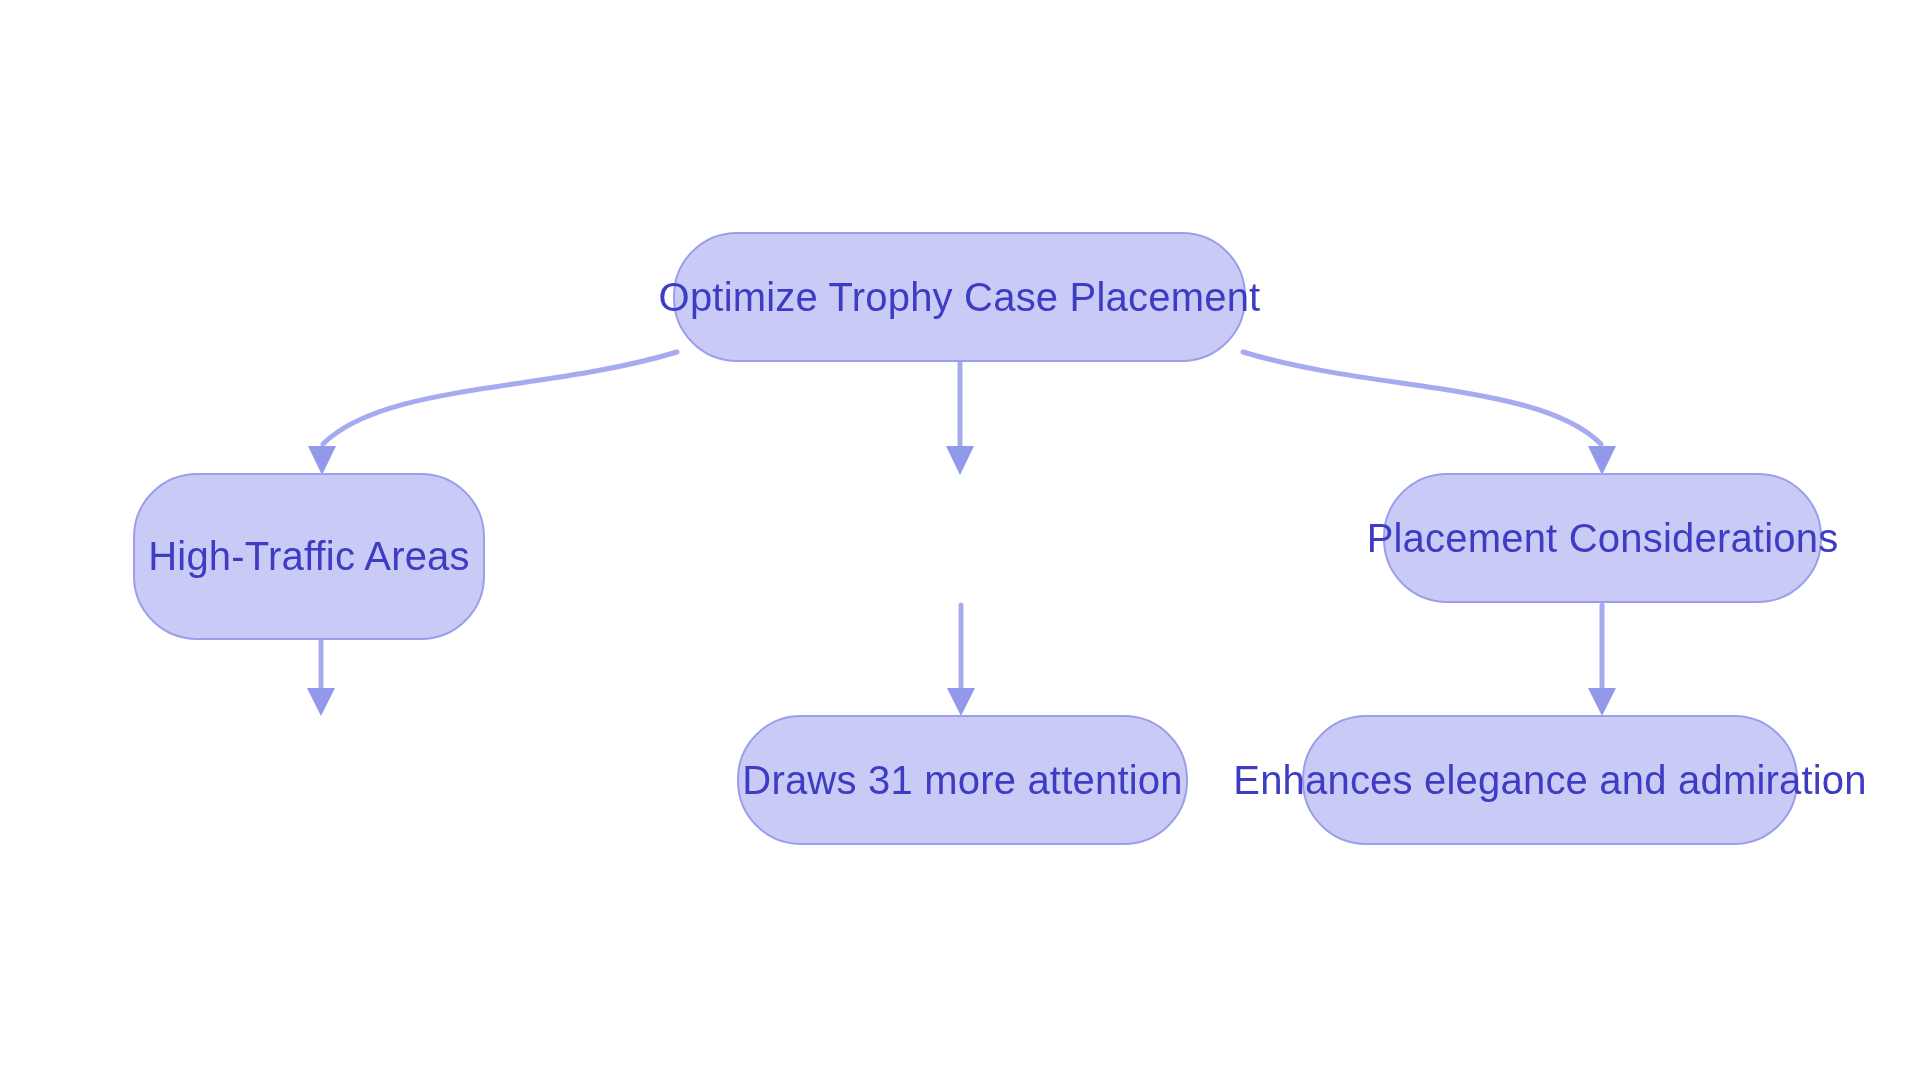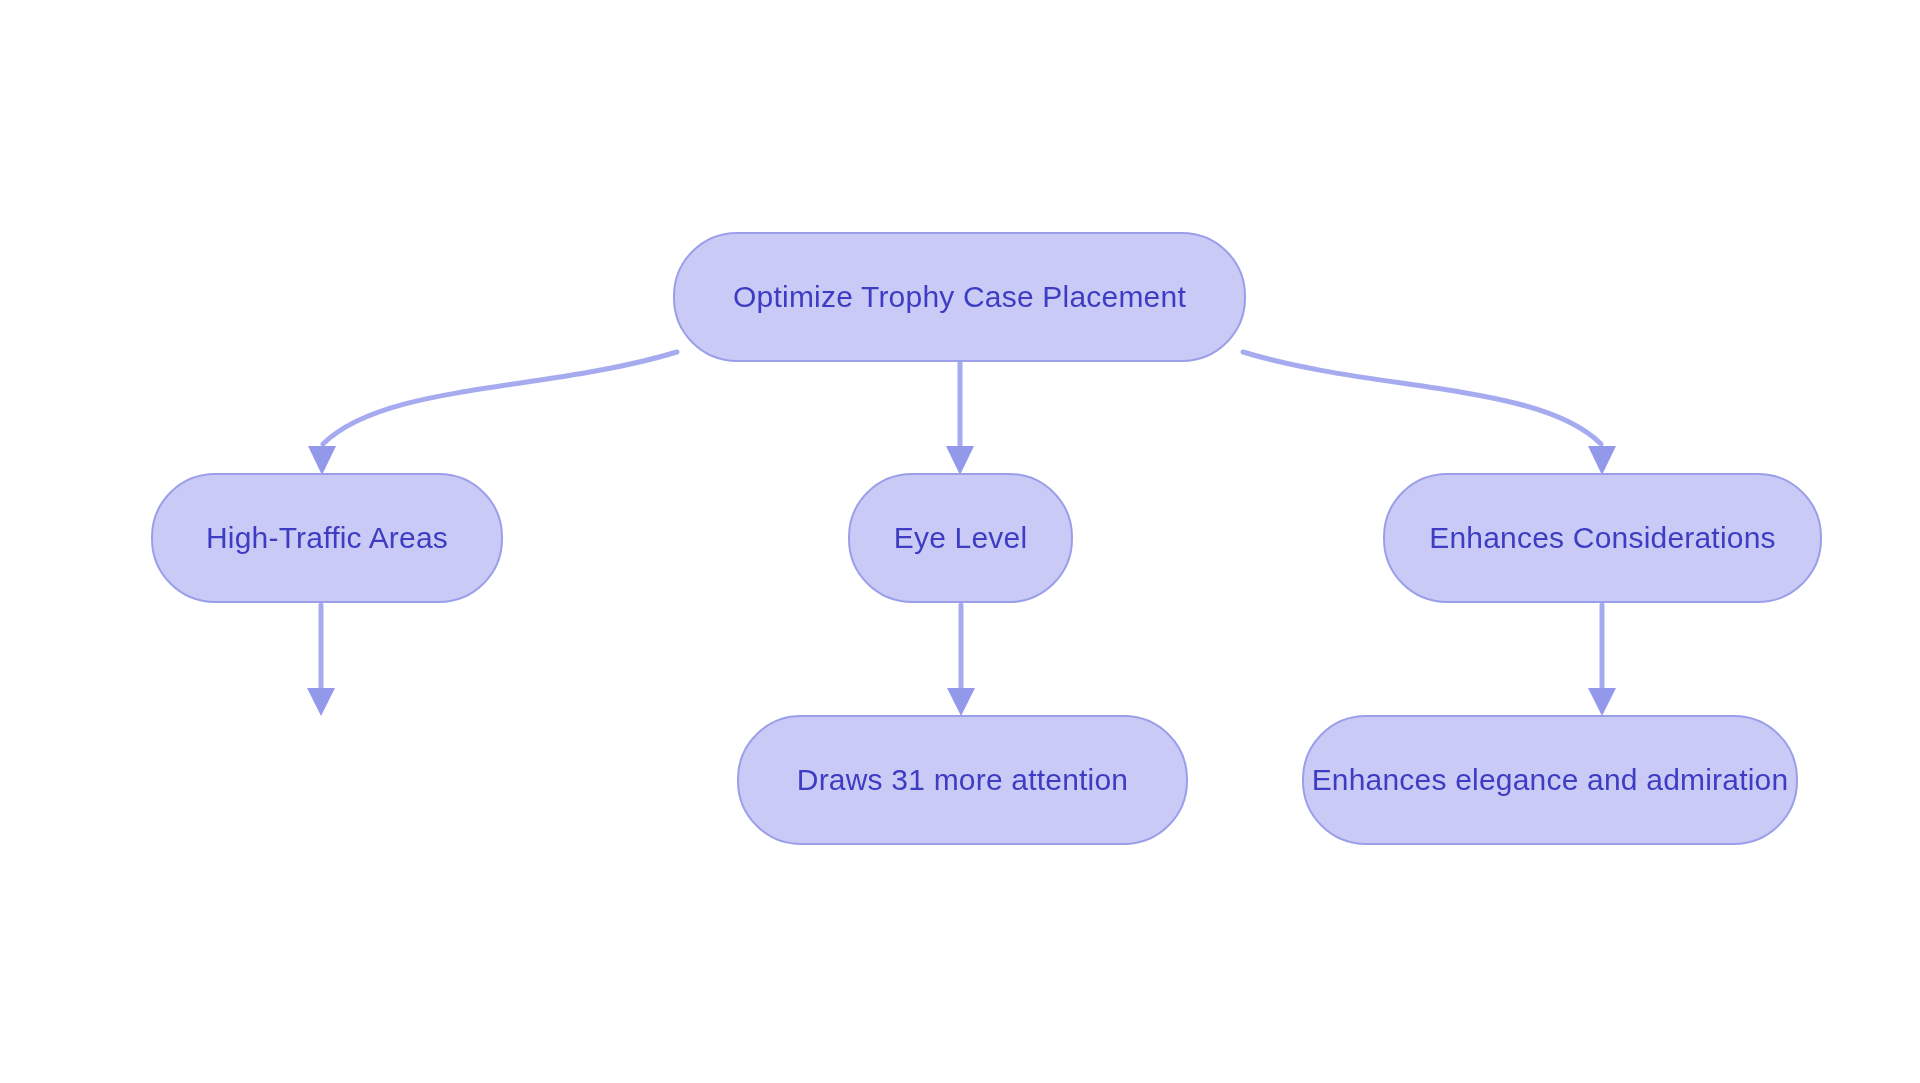--- a/index.html
+++ b/index.html
@@ -41,31 +41,31 @@
     fill: var(--edge-arrow);
     stroke: none;
   }
   .node {
     position: absolute;
     box-sizing: border-box;
     background: var(--node-fill);
     border: 2.5px solid var(--node-border);
     border-radius: 64px;
     color: var(--node-text);
-    font-size: 30px;
+    font-size: 40px;
     font-weight: 500;
     letter-spacing: 0.2px;
     display: flex;
     align-items: center;
     justify-content: center;
     text-align: center;
     white-space: nowrap;
   }
   .node-root       { left: 673px;  top: 232px; width: 573px; height: 130px; }
-  .node-high-traffic { left: 151px;  top: 473px; width: 352px; height: 130px; justify-content: center; }
+  .node-high-traffic { left: 133px;  top: 473px; width: 352px; height: 167px; justify-content: center; }
   .node-eye-level  { left: 848px;  top: 473px; width: 225px; height: 130px; }
   .node-lighting   { left: 1383px; top: 473px; width: 439px; height: 130px; }
   .node-visibility { left: 18px;   top: 715px; width: 607px; height: 130px; }
   .node-attention  { left: 737px;  top: 715px; width: 451px; height: 130px; }
   .node-elegance   { left: 1302px; top: 715px; width: 496px; height: 130px; }
 </style>
 </head>
 <body>
 
 <div class="canvas">
@@ -104,26 +104,23 @@
   </svg>
 
   <div class="node node-root">
     <span>Optimize Trophy Case Placement</span>
   </div>
 
   <div class="node node-high-traffic">
     <span>High-Traffic Areas</span>
   </div>
 
-  <div class="node node-eye-level">
-    <span>Eye Level</span>
-  </div>
 
   <div class="node node-lighting">
-    <span>Enhances Considerations</span>
+    <span>Placement Considerations</span>
   </div>
 
 
   <div class="node node-attention">
     <span>Draws 31 more attention</span>
   </div>
 
   <div class="node node-elegance">
     <span>Enhances elegance and admiration</span>
   </div>

